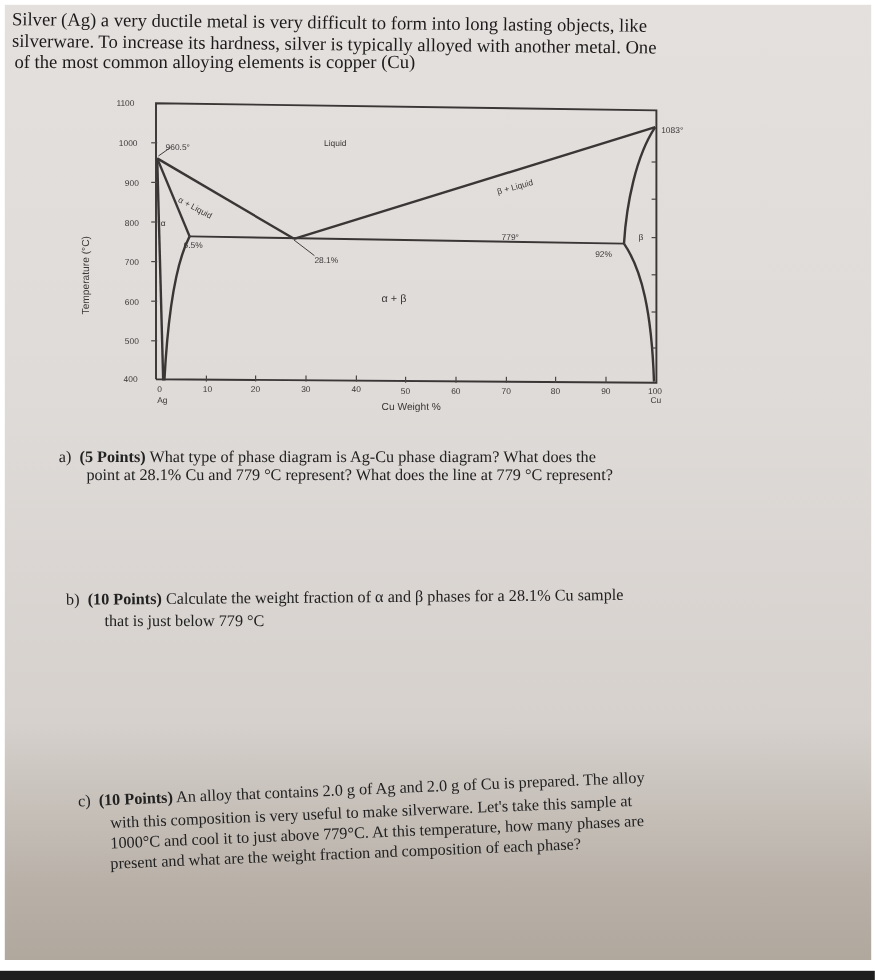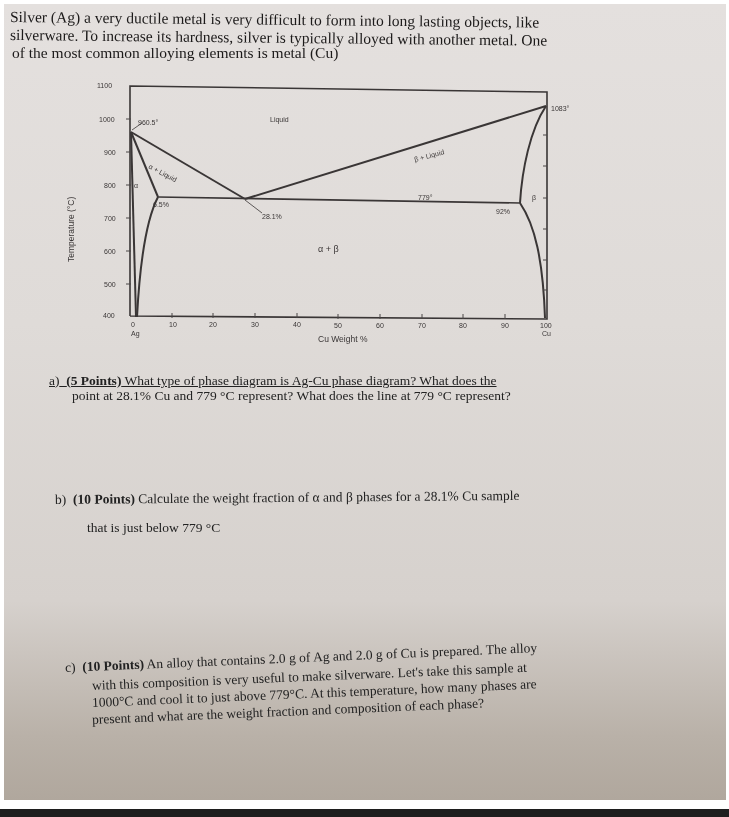--- a/index.html
+++ b/index.html
@@ -14,21 +14,21 @@
   .q b{font-weight:bold;}
 </style>
 </head>
 <body>
 
 <div class="sheet"></div>
 
 <div class="intro">
   <div class="l" style="top:0px;left:0px;transform:rotate(0.6deg);transform-origin:left;">Silver (Ag) a very ductile metal is very difficult to form into long lasting objects, like</div>
   <div class="l" style="top:18px;left:0px;transform:rotate(0.6deg);transform-origin:left;">silverware.  To increase its hardness, silver is typically alloyed with another metal.  One</div>
-  <div class="l" style="top:36px;left:2px;">of the most common alloying elements is metal (Cu)</div>
+  <div class="l" style="top:36px;left:2px;">of the most common alloying elements is copper (Cu)</div>
 </div>
 
 <svg class="chart" viewBox="0 0 729 360" xmlns="http://www.w3.org/2000/svg">
   <g stroke="#3a3636" fill="none" stroke-width="2">
 
     <polyline points="130,316 130,86 547,92 547,319 130,316" stroke-width="1.6"></polyline>
 
     <line x1="131" y1="132" x2="245" y2="199"></line>
 
     <line x1="245" y1="199" x2="546" y2="106"></line>
@@ -108,31 +108,31 @@
     <text x="134" y="188">α</text>
     <text x="532" y="200">β</text>
     <text x="318" y="252" font-size="9">α + β</text>
   </g>
   <g stroke="#3a3636" stroke-width="0.8">
     <line x1="132" y1="130" x2="142" y2="123"></line>
     <line x1="245" y1="200" x2="262" y2="213"></line>
   </g>
 </svg>
 
-<div class="q" style="left:49px;top:373px;text-decoration:underline;">
+<div class="q" style="left:49px;top:373px;">
   <span>a)</span>&nbsp;
   <b>(5 Points)</b><span> What type of phase diagram is Ag-Cu phase diagram?  What does the</span>
 </div>
 <div class="q" style="left:72px;top:388px;">point at 28.1% Cu and 779 °C represent?  What does the line at 779 °C represent?</div>
 
 <div class="q" style="left:55px;top:492px;transform:rotate(-0.5deg);transform-origin:left;">
   <span>b)</span>&nbsp;
   <b>(10 Points)</b><span> Calculate the weight fraction of α and β phases for a 28.1% Cu sample</span>
 </div>
-<div class="q" style="left:87px;top:510px;margin-top:10px;">that is just below 779 °C</div>
+<div class="q" style="left:87px;top:510px;">that is just below 779 °C</div>
 
 <div class="q" style="left:65px;top:660px;transform:rotate(-2.4deg);transform-origin:left;">
   <span>c)</span>&nbsp;
   <b>(10 Points)</b><span> An alloy that contains 2.0 g of Ag and 2.0 g of Cu is prepared. The alloy</span>
 </div>
 <div class="q" style="left:92px;top:678px;transform:rotate(-2.4deg);transform-origin:left;">with this composition is very useful to make silverware. Let's take this sample at</div>
 <div class="q" style="left:92px;top:695px;transform:rotate(-2.4deg);transform-origin:left;">1000°C and cool it to just above 779°C.  At this temperature, how many phases are</div>
 <div class="q" style="left:92px;top:712px;transform:rotate(-2.4deg);transform-origin:left;">present and what are the weight fraction and composition of each phase?</div>
 
 <div class="bottom-bar"></div>

